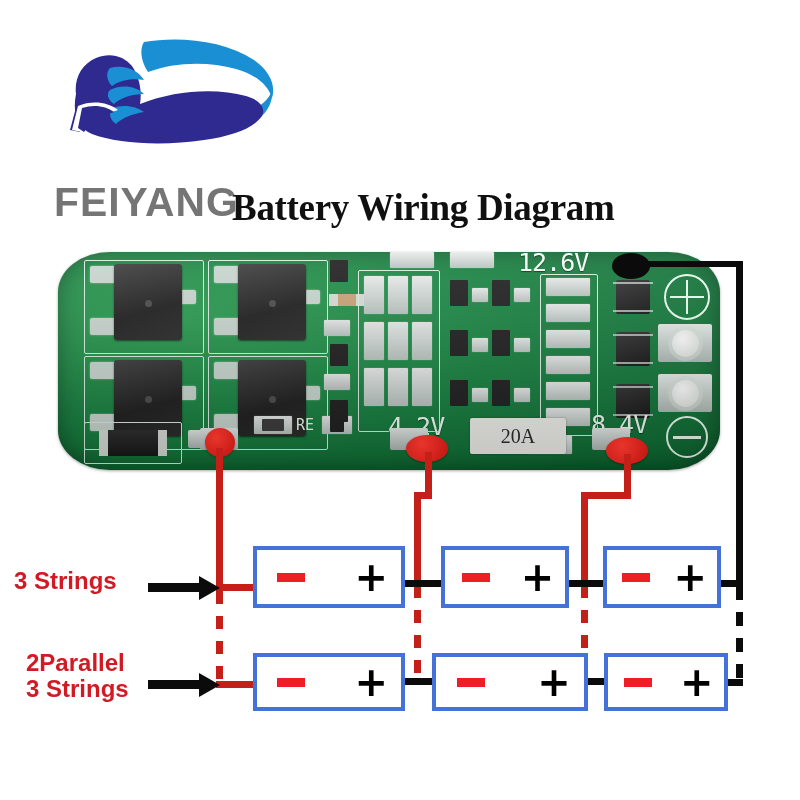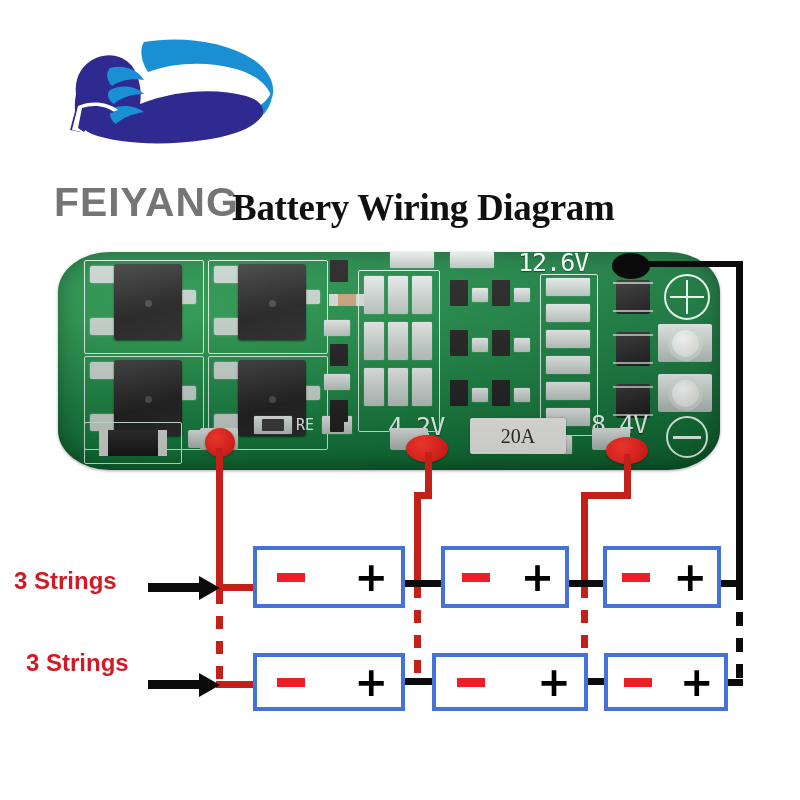--- a/index.html
+++ b/index.html
@@ -303,17 +303,18 @@
     <span class="neg"></span>
     <span class="pos">+</span>
   </div>
 
   <div class="ann" style="left:14px;top:568px;">
     <span>3 Strings</span>
   </div>
   <div class="arrow" style="left:148px;top:583px;width:52px;"></div>
 
   <div class="ann" style="left:26px;top:650px;">
+    <div>2Parallel</div>
     <div>3 Strings</div>
   </div>
   <div class="arrow" style="left:148px;top:680px;width:52px;"></div>
 
 </div>
 
 </body></html>

